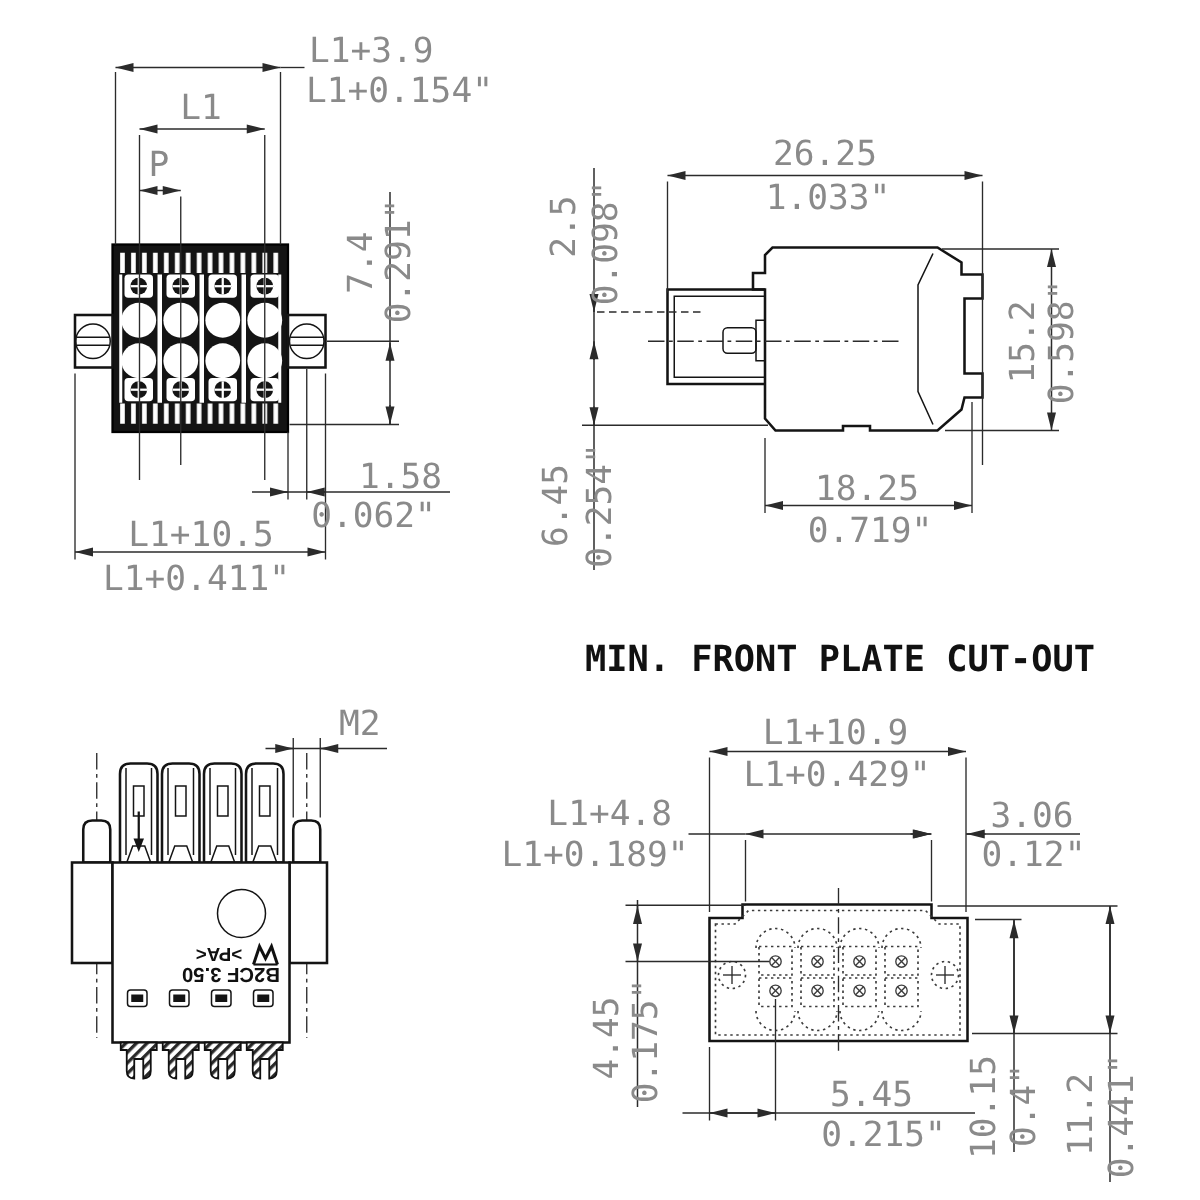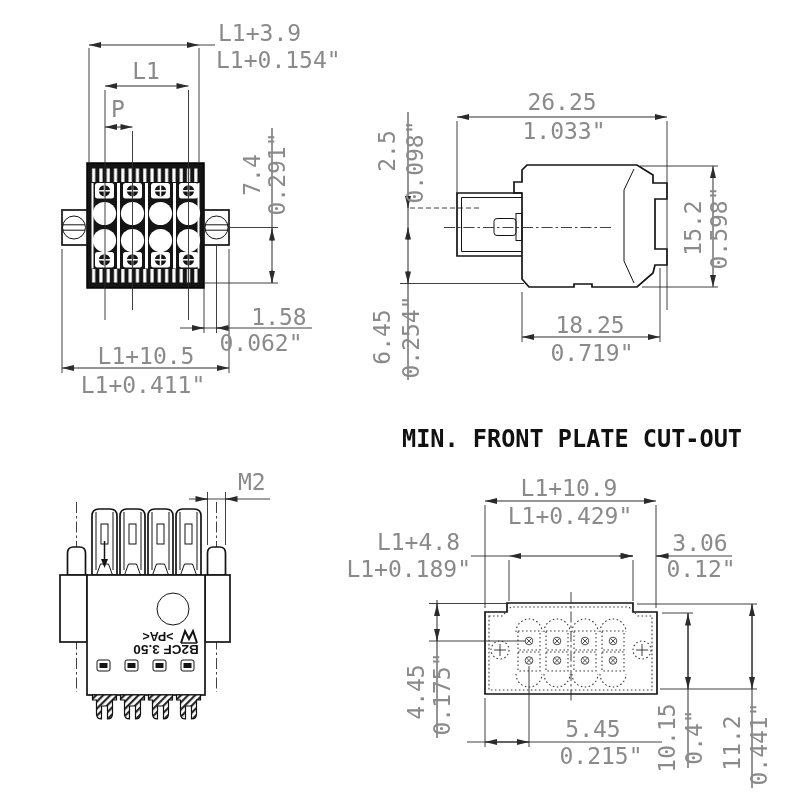--- a/index.html
+++ b/index.html
@@ -1,16 +1,16 @@
 <!DOCTYPE html>
 <html><head>
 <meta charset="utf-8">
 <style>
   html,body{margin:0;padding:0;background:#fff;}
-  #stage{width:640px;height:800px;background:#fff;position:relative;font-family:"DejaVu Sans Mono","Liberation Mono",monospace;margin-left:12px;}
+  #stage{width:640px;height:800px;background:#fff;position:relative;font-family:"DejaVu Sans Mono","Liberation Mono",monospace;}
   svg{display:block;}
   .o{fill:none;stroke:#141414;stroke-width:1.7;stroke-linejoin:miter;}
   .o2{fill:#fff;stroke:#141414;stroke-width:1.7;stroke-linejoin:miter;}
   .t{fill:none;stroke:#141414;stroke-width:1;}
   .d{fill:none;stroke:#2b2b2b;stroke-width:1;}
   .e{fill:none;stroke:#2b2b2b;stroke-width:0.9;}
   .dd{stroke-dasharray:11 3 2.5 3;}
   .ds{stroke-dasharray:5 3;}
   .dot{fill:none;stroke:#3c3c3c;stroke-width:1.1;stroke-dasharray:1.6 2.4;}
   .dt{font-size:23px;fill:#8a8a8a;}

